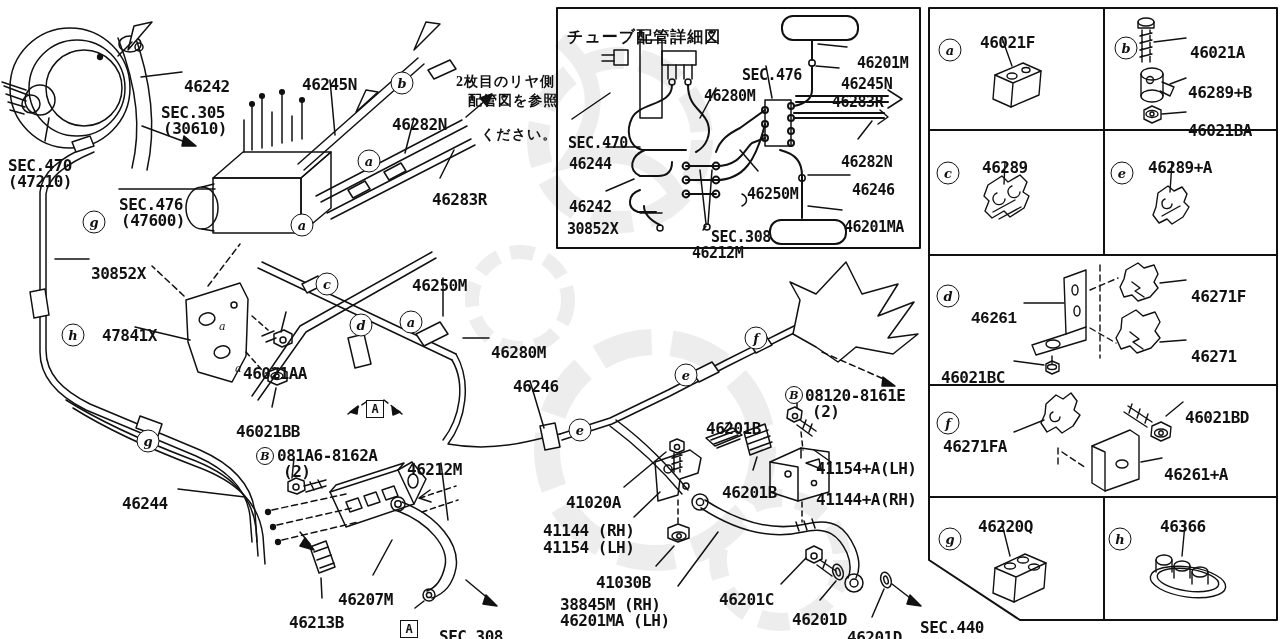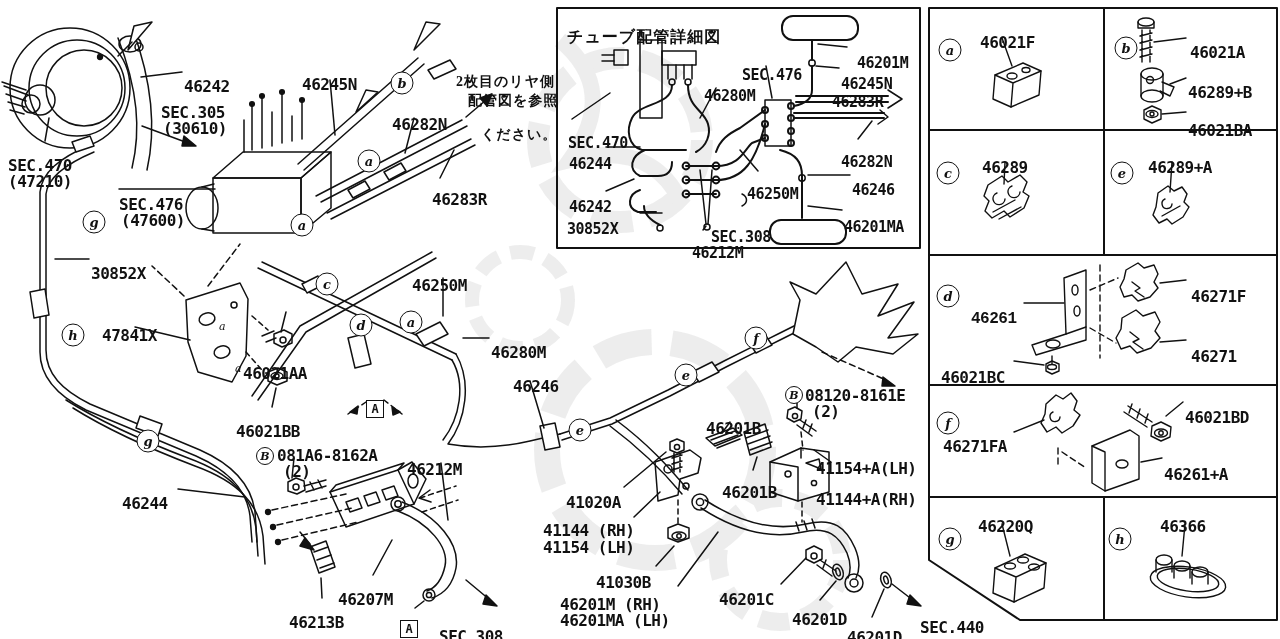--- a/index.html
+++ b/index.html
@@ -464,21 +464,21 @@
       <span class="lbl" style="left: 491px; top: 330px;">46280M</span>
       <span class="lbl" style="left: 513px; top: 364px;">46246</span>
       <span class="lbl" style="left: 122px; top: 481px;">46244</span>
       <span class="lbl" style="left: 338px; top: 577px;">46207M</span>
       <span class="lbl" style="left: 289px; top: 600px;">46213B</span>
       <span class="lbl" style="left: 439px; top: 614px;">SEC.308</span>
       <span class="lbl" style="left: 566px; top: 480px;">41020A</span>
       <span class="lbl" style="left: 543px; top: 508px;">41144 (RH)</span>
       <span class="lbl" style="left: 543px; top: 525px;">41154 (LH)</span>
       <span class="lbl" style="left: 596px; top: 560px;">41030B</span>
-      <span class="lbl" style="left: 560px; top: 582px;">46201M (RH)</span>
+      <span class="lbl" style="left: 560px; top: 582px;">38845M (RH)</span>
       <span class="lbl" style="left: 560px; top: 598px;">46201MA (LH)</span>
       <span class="lbl" style="left: 706px; top: 406px;">46201B</span>
       <span class="lbl" style="left: 722px; top: 470px;">46201B</span>
       <span class="lbl" style="left: 805px; top: 373px;">08120-8161E</span>
       <span class="lbl" style="left: 812px; top: 389px;">(2)</span>
       <span class="lbl" style="left: 816px; top: 430px; margin-top: 47px;">41144+A(RH)</span>
       <span class="lbl" style="left: 816px; top: 446px;">41154+A(LH)</span>
       <span class="lbl" style="left: 719px; top: 577px;">46201C</span>
       <span class="lbl" style="left: 792px; top: 597px;">46201D</span>
       <span class="lbl" style="left: 847px; top: 615px;">46201D</span>

